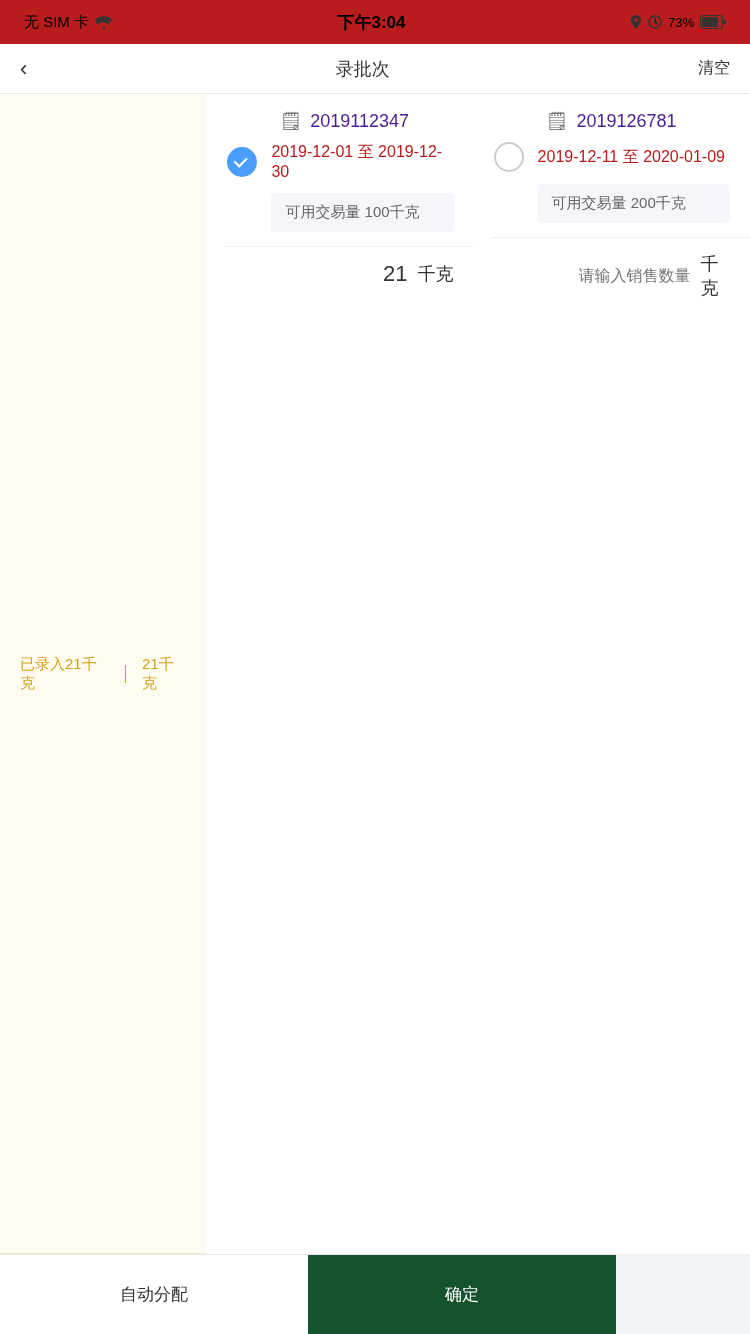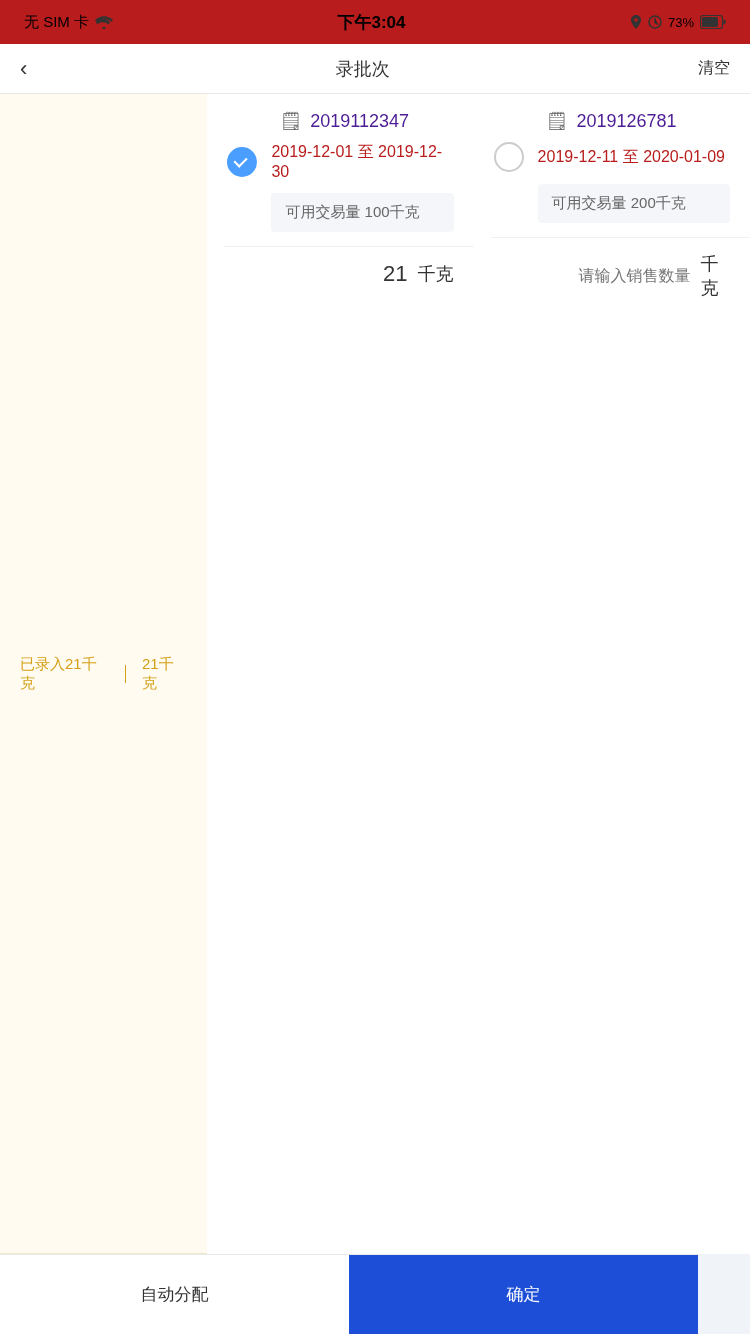--- a/index.html
+++ b/index.html
@@ -180,21 +180,21 @@
     
     .bottom-spacer {
       flex: 1;
       background: #e8edf5;
       min-height: 380px;
     }
     .bottom-bar {
       position: fixed;
       bottom: 0;
       left: 0;
-      width: 698px;
+      width: 616px;
       height: 80px;
       display: flex;
       background: #fff;
       border-top: 1px solid #e8e8e8;
     }
     .bottom-btn-auto {
       flex: 1;
       display: flex;
       align-items: center;
       justify-content: center;
@@ -205,21 +205,21 @@
       border: none;
       outline: none;
     }
     .bottom-btn-confirm {
       flex: 1;
       display: flex;
       align-items: center;
       justify-content: center;
       font-size: 17px;
       color: #fff;
-      background: #1d4ed8;
+      background: #14532d;
       cursor: pointer;
       border: none;
       outline: none;
       text-align: right;
     }
 
     .page-wrapper {
       display: flex;
       flex-direction: column;
       min-height: 1334px;

